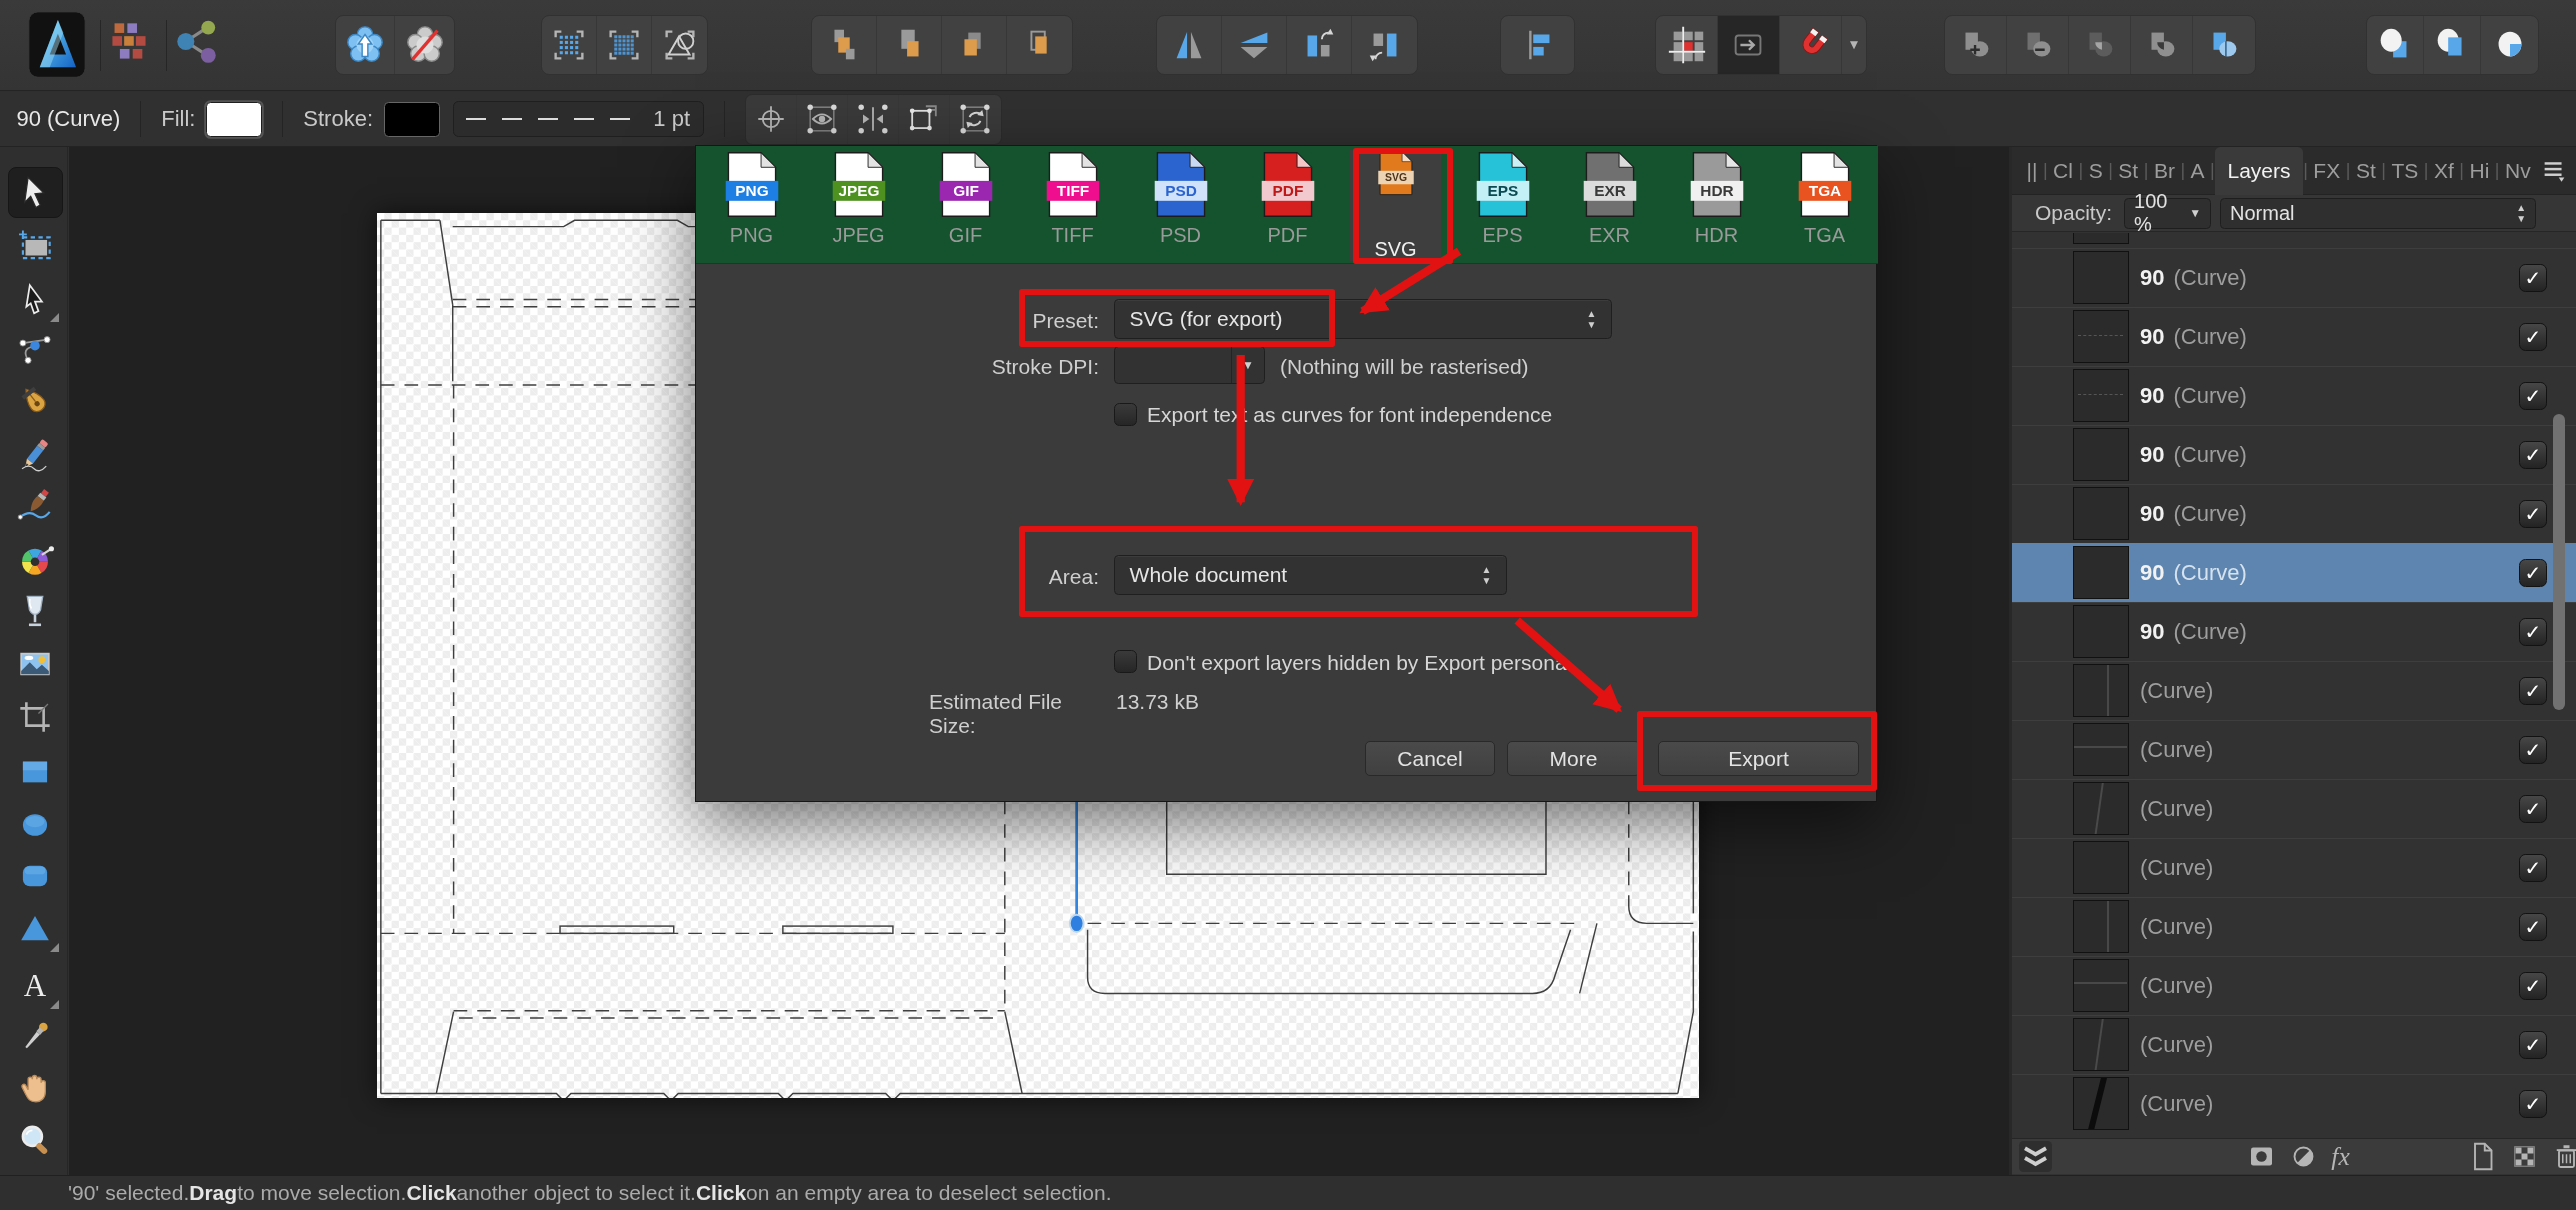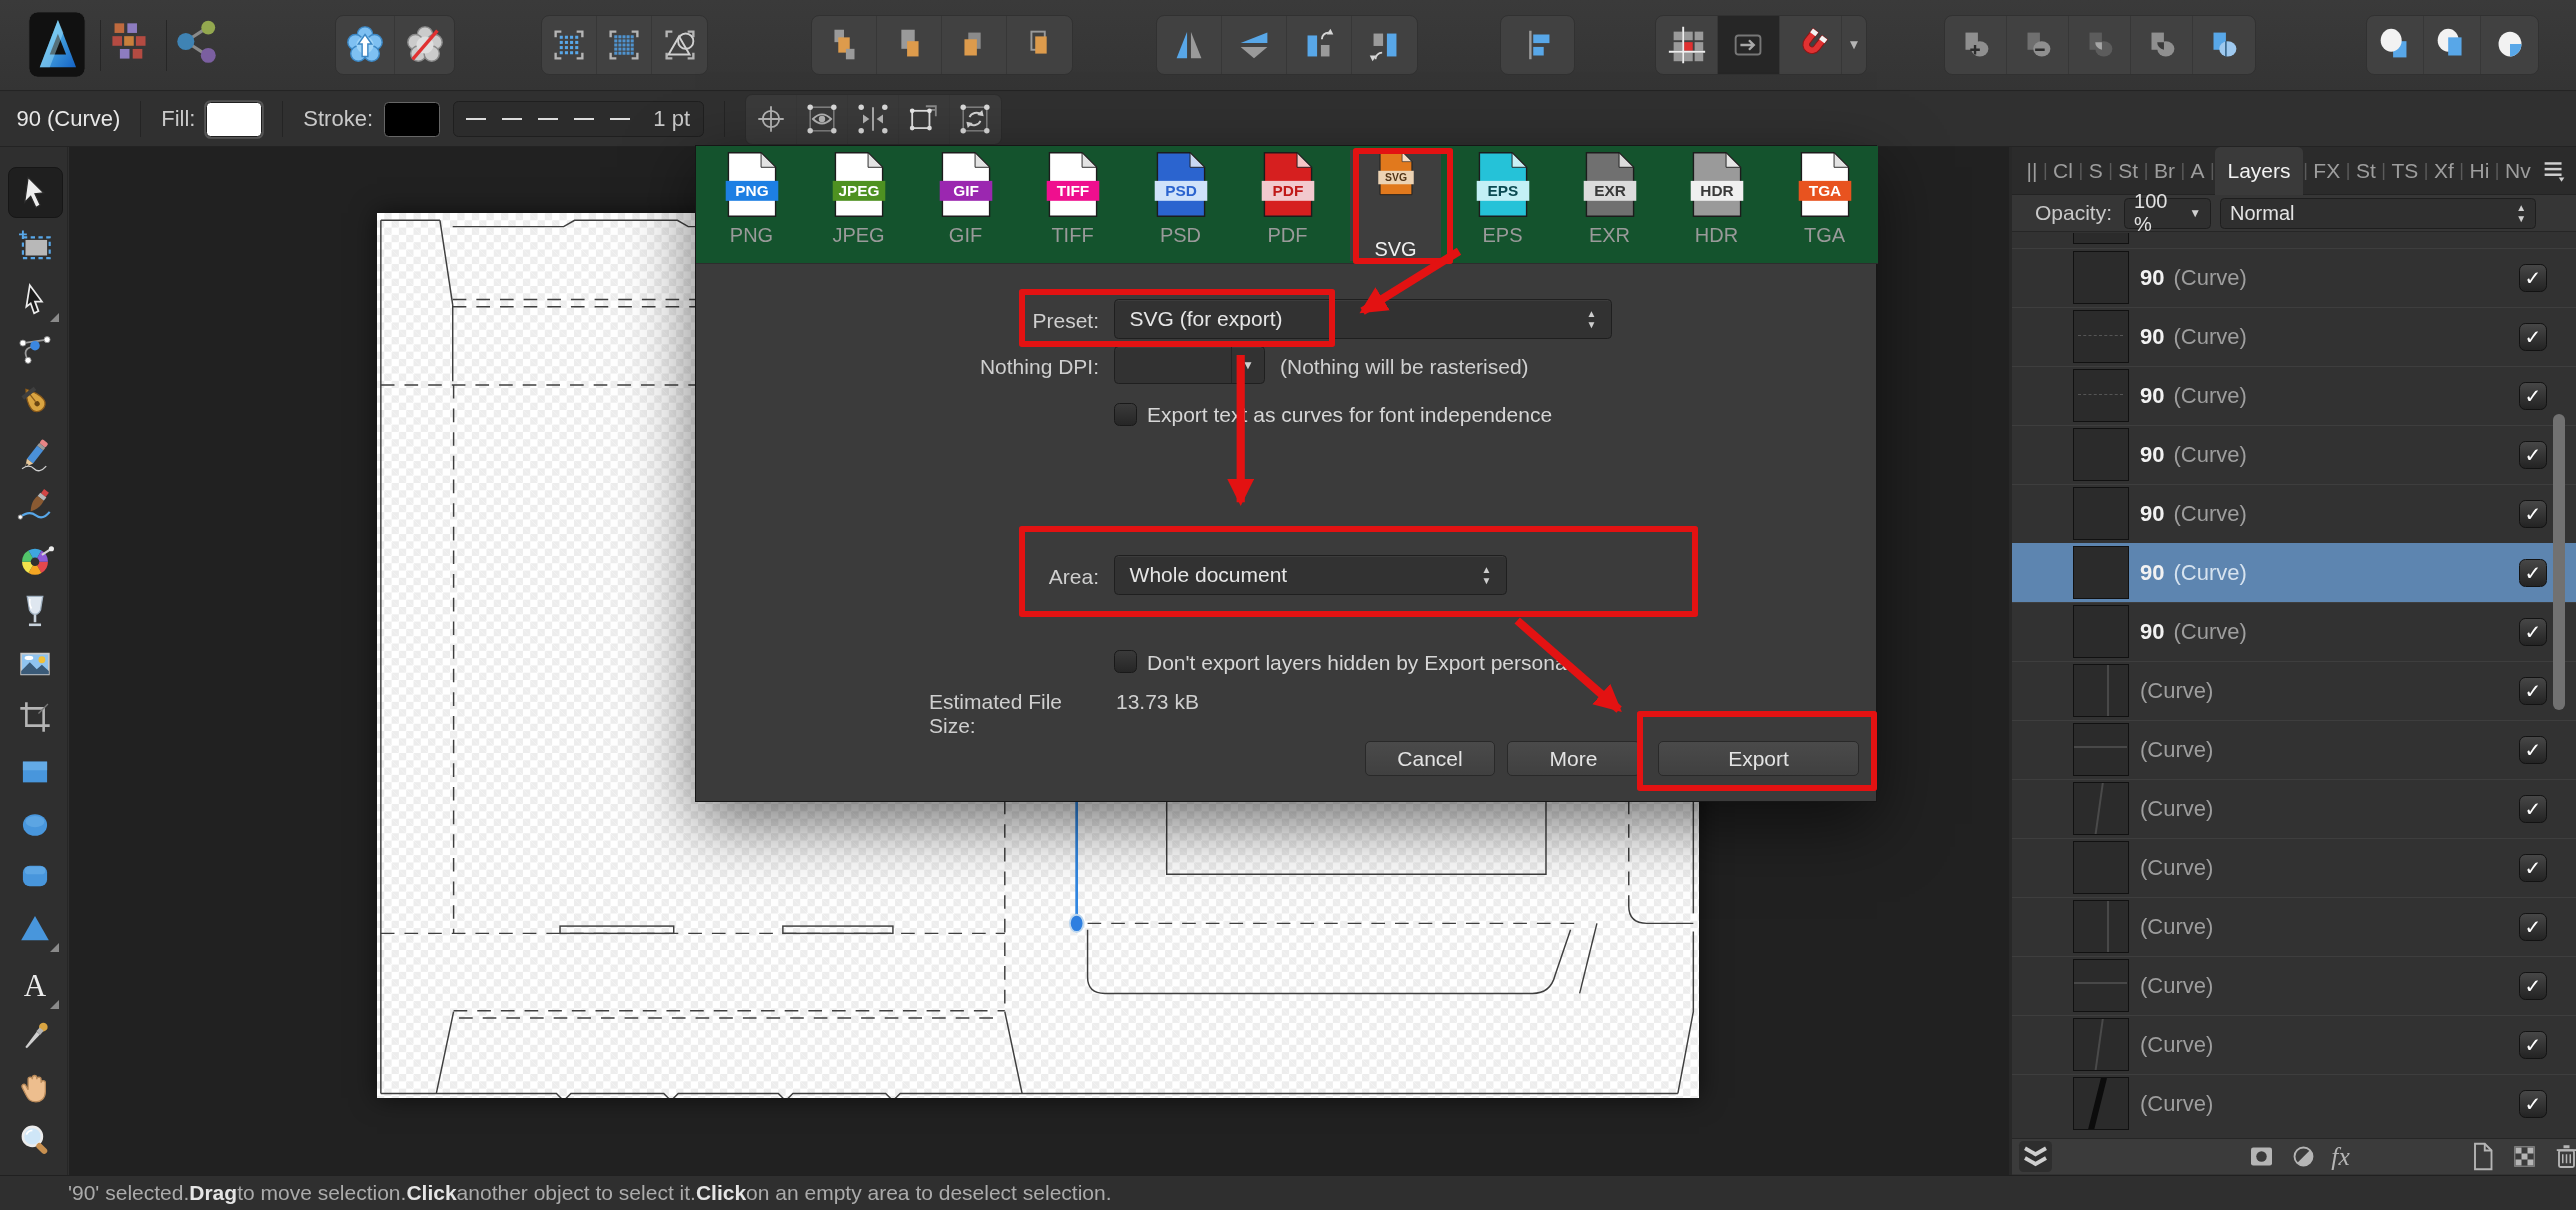--- a/index.html
+++ b/index.html
@@ -778,21 +778,21 @@
 
   <div class="dlg-label" style="right:777px; top:163px; width:182px">Preset:</div>
   <div class="dlg-input" style="left:418px; top:153px; width:498px; height:40px">
     <span>SVG (for export)</span>
     <span class="stepper">
         <span>▲</span>
         <span>▼</span>
       </span>
   </div>
 
-  <div class="dlg-label" style="right:777px; top:209px; width:182px">Nothing DPI:</div>
+  <div class="dlg-label" style="right:777px; top:209px; width:182px">Stroke DPI:</div>
   <div class="dlg-input" style="left:418px; top:200px; width:151px; height:38px; padding:0 0 0 11px">
     <span></span>
     <span class="dd-section">▼</span>
   </div>
   <div class="dlg-note" style="left:584px; top:209px">(Nothing will be rasterised)</div>
 
   <div class="dlg-check" style="left:418px; top:257px"></div>
   <div class="dlg-checktext" style="left:451px; top:257px">Export text as curves for font independence</div>
 
   <div class="dlg-label" style="right:777px; top:419px; width:182px">Area:</div>

